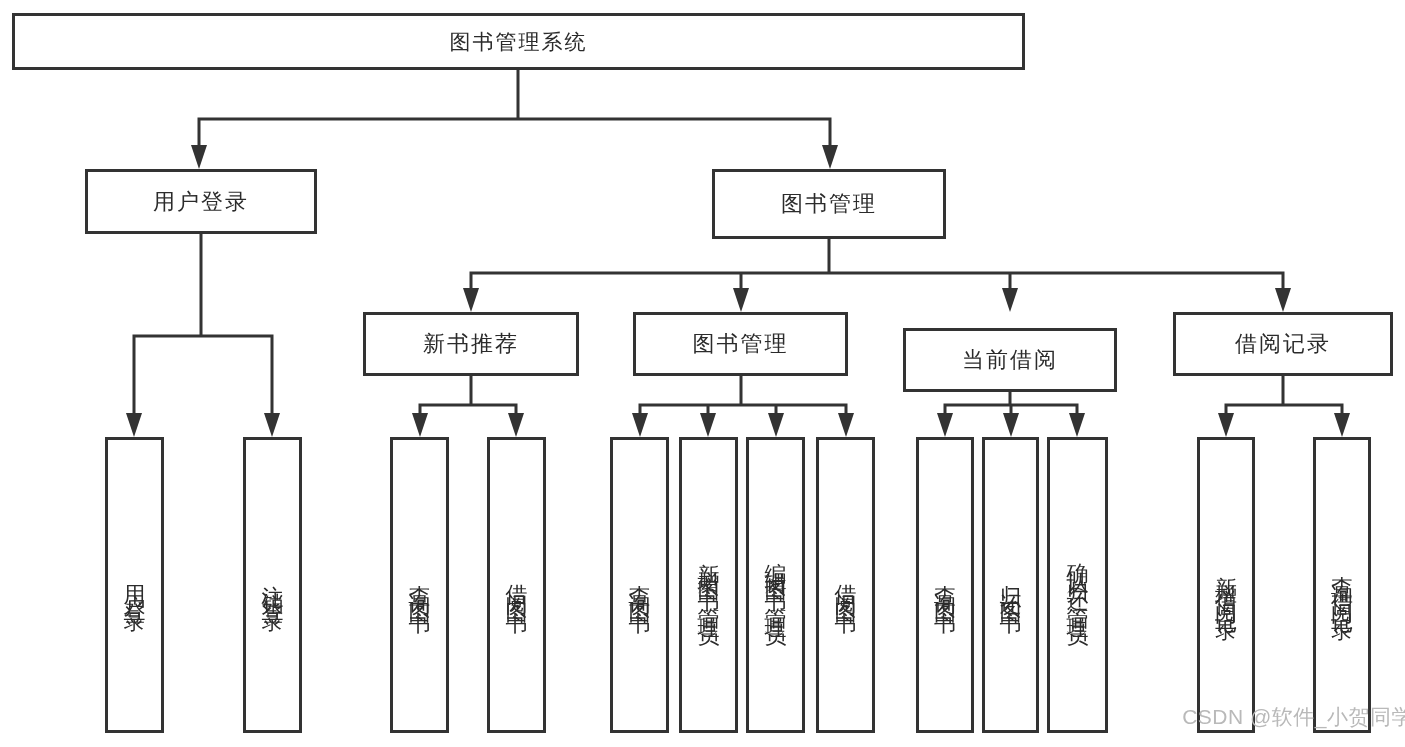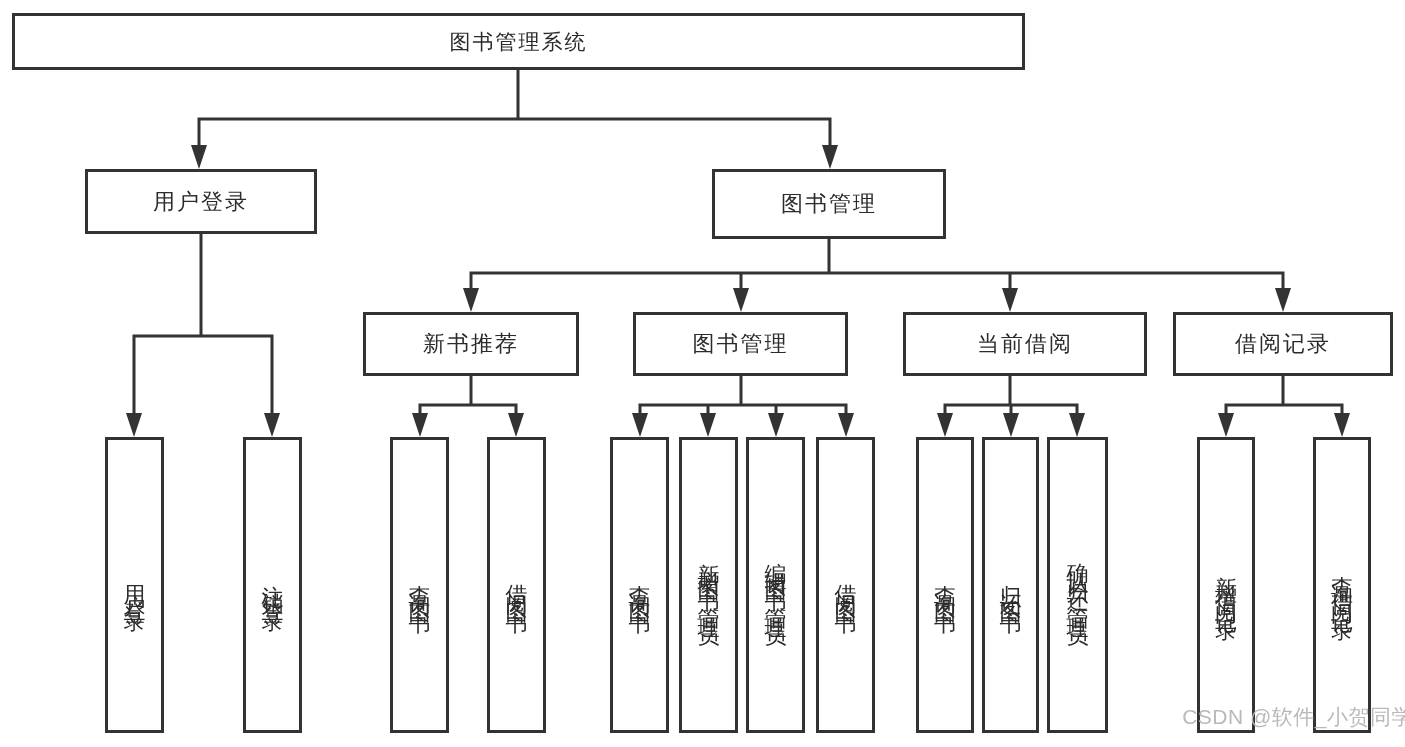--- a/index.html
+++ b/index.html
@@ -105,21 +105,21 @@
   <div class="box" style="left:712px;top:169px;width:234px;height:70px;">
     <span class="hlabel">图书管理</span>
   </div>
 
   <div class="box" style="left:363px;top:312px;width:216px;height:64px;">
     <span class="hlabel">新书推荐</span>
   </div>
   <div class="box" style="left:633px;top:312px;width:215px;height:64px;">
     <span class="hlabel">图书管理</span>
   </div>
-  <div class="box" style="left:903px;top:312px;width:244px;height:64px;justify-content:center;">
+  <div class="box" style="left:903px;top:328px;width:214px;height:64px;justify-content:center;">
     <span class="hlabel">当前借阅</span>
   </div>
   <div class="box" style="left:1173px;top:312px;width:220px;height:64px;">
     <span class="hlabel">借阅记录</span>
   </div>
 
   <div class="box leaf" style="left:105px;width:59px;">
     <span class="vlabel">用户登录</span>
   </div>
   <div class="box leaf" style="left:243px;width:59px;">

